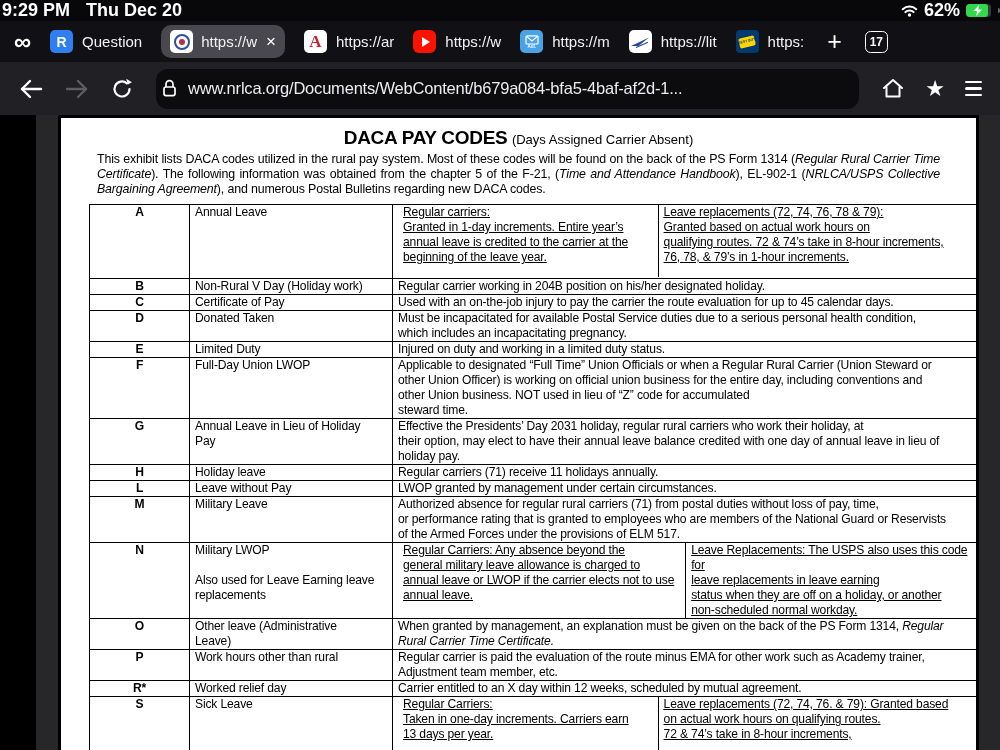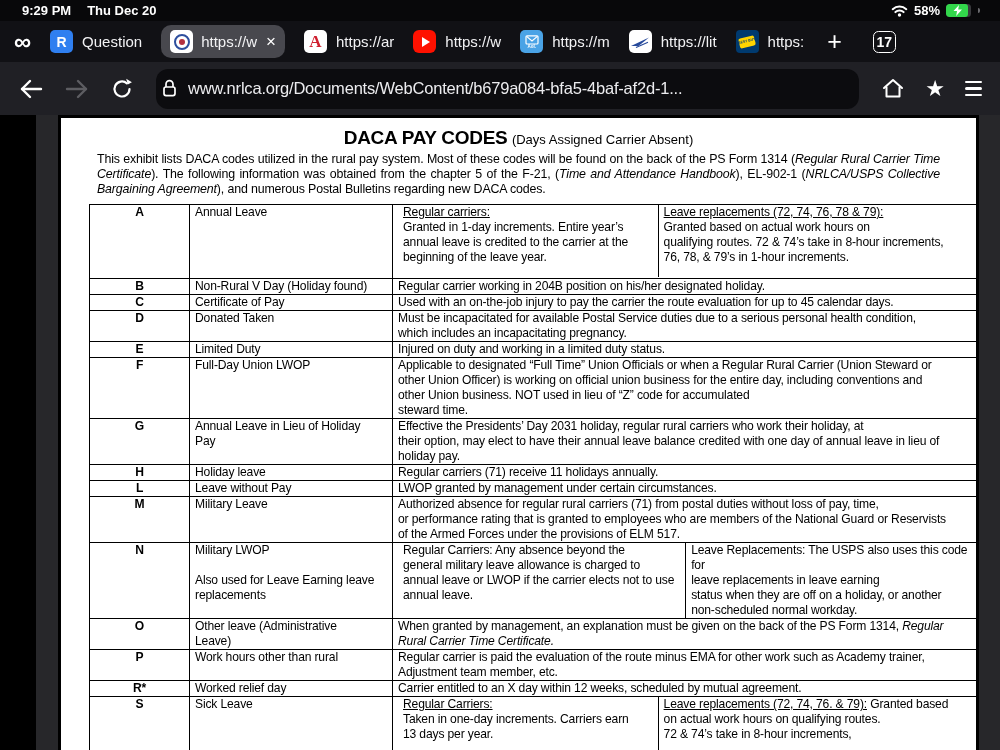--- a/index.html
+++ b/index.html
@@ -5,21 +5,21 @@
   * { box-sizing: border-box; }
   html,body { margin:0; padding:0; }
   body {
     width:1000px; height:750px; overflow:hidden;
     background:#000; font-family:"Liberation Sans", sans-serif;
   }
 
   
   .status-bar {
     height:21px; background:#08080a; display:flex; align-items:center;
-    color:#fff; font-size:13px; font-weight:700; padding:0 20px;
+    color:#fff; font-size:18px; font-weight:700; padding:0 0;
   }
   .sb-left { display:flex; gap:16px; padding-left:2px; }
   .sb-right { margin-left:auto; display:flex; align-items:center; gap:6px; }
   .battery { position:relative; width:25px; height:13px; background:#3a3a3e; border-radius:3.5px; overflow:hidden; }
   .battery-fill { position:absolute; left:0; top:0; bottom:0; width:86%; background:#32d74b; border-radius:3px; }
   .battery-bolt { position:absolute; left:6px; top:1px; }
   .battery-nub { width:2px; height:5px; background:#6a6a6e; border-radius:0 2px 2px 0; margin-left:1px; }
 
   
   .tab-bar {
@@ -36,21 +36,21 @@
   .seal-dot { width:6px; height:6px; border-radius:50%; background:#b23040; }
   .fav-a { background:#fff; color:#cf1f2e; font-family:"Liberation Serif", serif; font-weight:700; font-size:17px; }
   .fav-yt { background:#f10; border-radius:6px; }
   .yt-tri { width:0; height:0; border-left:8px solid #fff; border-top:5px solid transparent; border-bottom:5px solid transparent; margin-left:2px; }
   .fav-aol { background:#4aa3e6; flex-direction:column; }
   .aol-cap { font-size:4.5px; color:#fff; line-height:4px; font-weight:700; }
   .fav-bb { background:#003a6f; border-radius:4px; }
   .bb-tag { width:16px; height:9.5px; background:#ffd400; border-radius:2px; transform:rotate(-14deg); display:flex; align-items:center; justify-content:center; color:#003a6f; font-weight:700; font-size:3.5px; line-height:3.5px; text-align:center; }
   .tab-close { font-size:17px; line-height:1; color:#fff; padding-left:1px; }
   .new-tab { font-size:25px; font-weight:300; color:#fff; line-height:1; margin-left:4px; }
-  .tab-count { width:23px; height:22px; border:1.8px solid #fff; border-radius:5.5px; display:flex; align-items:center; justify-content:center; font-size:14px; font-weight:700; color:#fff; margin-left:12px; }
+  .tab-count { width:23px; height:22px; border:1.8px solid #fff; border-radius:5.5px; display:flex; align-items:center; justify-content:center; font-size:12px; font-weight:700; color:#fff; margin-left:4px; }
 
   
   .nav-bar { height:53px; background:#202025; display:flex; align-items:center; padding:0 18px; gap:20px; }
   .nav-ico { flex:none; display:flex; align-items:center; justify-content:center; }
   .url-pill {
     flex:1; height:40px; background:#0c0c0f; border-radius:12px;
     display:flex; align-items:center; gap:11px; padding:0 6px; margin:0 2px;
     color:#ececef; font-size:16.5px; letter-spacing:-0.2px; overflow:hidden; white-space:nowrap;
   }
   .star { font-size:22px; color:#fff; line-height:1; }
@@ -78,21 +78,21 @@
   table.daca { border-collapse:collapse; table-layout:fixed; width:900px; margin:7px 0 0 28px; }
   table.daca col.c1 { width:100px; }
   table.daca col.c2 { width:203px; }
   table.daca col.c3 { width:597px; }
   table.daca th, table.daca td {
     border:1.5px solid #000; vertical-align:top;
     font-size:12.1px; line-height:15px; letter-spacing:-0.15px; padding:0 5px;
   }
   table.daca th { font-weight:700; text-align:center; font-size:12.4px; padding:1px 0; }
   td.code { text-align:center; font-weight:700; }
-  td.p0 { padding:0; }
+  td.p0 { padding:0;text-decoration:underline; }
   .split-wrap { display:flex; align-items:stretch; }
   .half { padding:0 4px 0 5px; }
   .half.l { width:44.3%; }
   .half.l.wide { width:49%; }
   .half.r { flex:1; border-left:1.5px solid #000; }
   .def2 { margin-top:15px; }
   tr.hA { height:74px; } tr.hD { height:31px; } tr.hF { height:60px; }
   tr.hG { height:46px; } tr.hM { height:46px; } tr.hN { height:59px; }
   tr.hO { height:30px; } tr.hP { height:30px; }
   .mh-a { min-height:72px; } .mh-n { min-height:57px; } .mh-s { min-height:58px; }
@@ -106,21 +106,21 @@
     <span>Thu Dec 20</span>
   </div>
   <div class="sb-right">
     <span class="nav-ico">
       <svg width="17" height="13" viewBox="0 0 17 13">
           <path d="M1.7 5.2a10.2 10.2 0 0 1 13.6 0" stroke="#fff" stroke-width="2" fill="none" stroke-linecap="round"></path>
           <path d="M4.4 8.1a6.3 6.3 0 0 1 8.2 0" stroke="#fff" stroke-width="2" fill="none" stroke-linecap="round"></path>
           <circle cx="8.5" cy="11" r="1.7" fill="#fff"></circle>
         </svg>
     </span>
-    <span>58%</span>
+    <span>62%</span>
     <span class="battery">
       <span class="battery-fill"></span>
       <svg class="battery-bolt" width="12" height="11" viewBox="0 0 12 11">
           <polygon points="7,0 1.5,6 5,6 4.2,11 10,4.6 6.2,4.6" fill="#fff"></polygon>
         </svg>
     </span>
     <span class="battery-nub"></span>
   </div>
 </div>
 
@@ -261,21 +261,21 @@
 beginning of the leave year.</span></div>
             <div class="half r"><span class="u blk">Leave replacements (72, 74, 76, 78 &amp; 79):</span><span class="pre">Granted based on actual work hours on
 qualifying routes. 72 &amp; 74’s take in 8-hour increments,
 76, 78, &amp; 79’s in 1-hour increments.</span></div>
           </div>
         </td>
       </tr>
 
       <tr>
         <td class="code">B</td>
-        <td><span class="pre">Non-Rural V Day (Holiday found)</span></td>
+        <td><span class="pre">Non-Rural V Day (Holiday work)</span></td>
         <td><span class="pre">Regular carrier working in 204B position on his/her designated holiday.</span></td>
       </tr>
 
       <tr>
         <td class="code">C</td>
         <td><span class="pre">Certificate of Pay</span></td>
         <td><span class="pre">Used with an on-the-job injury to pay the carrier the route evaluation for up to 45 calendar days.</span></td>
       </tr>
 
       <tr class="hD">

